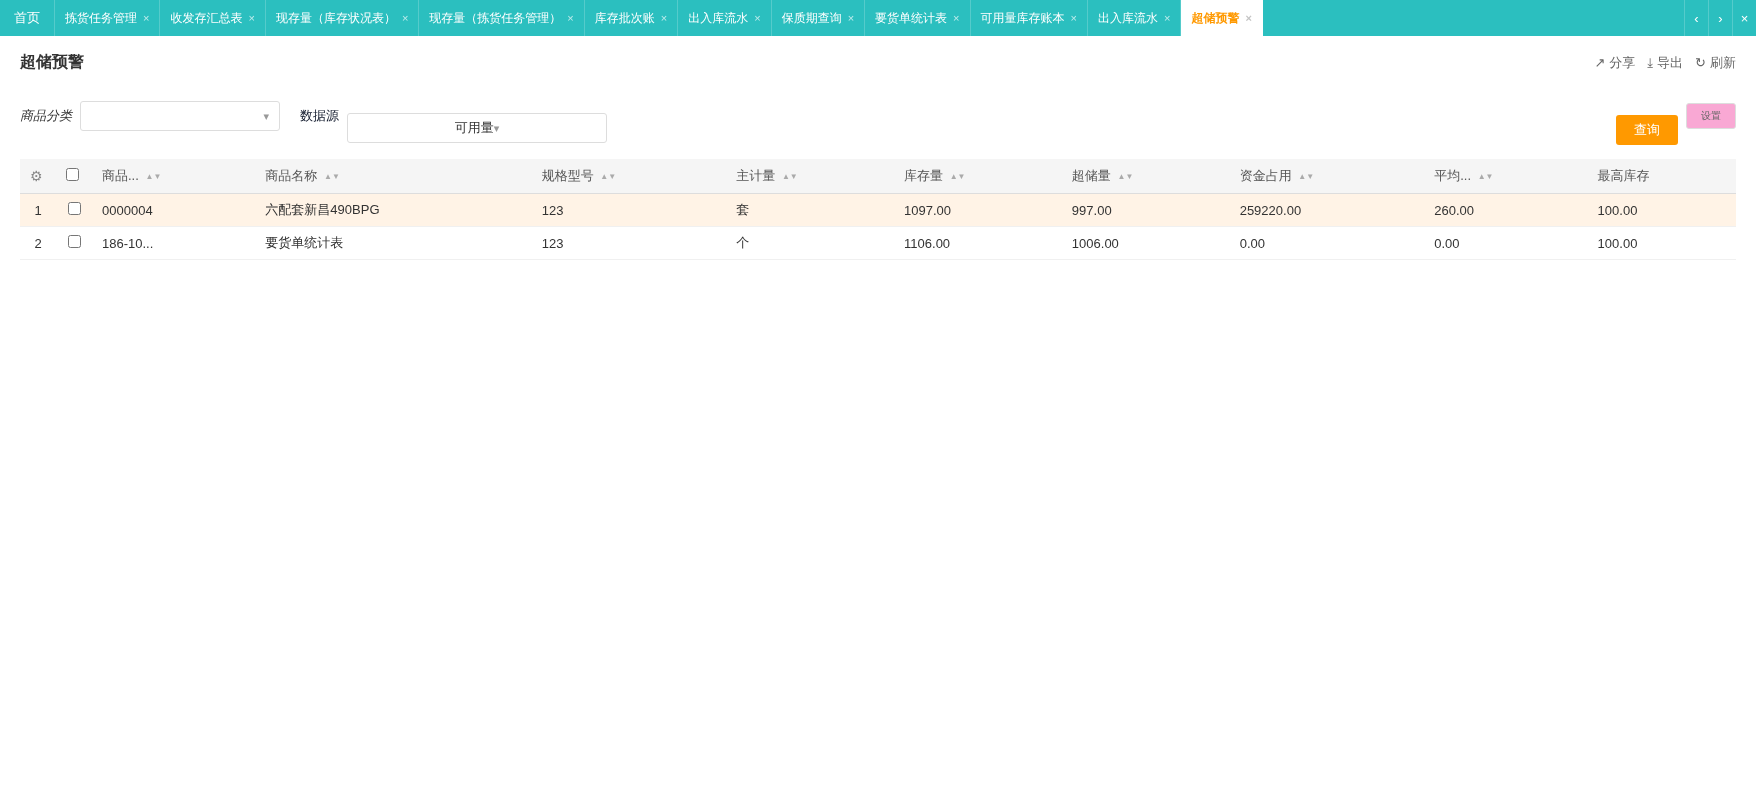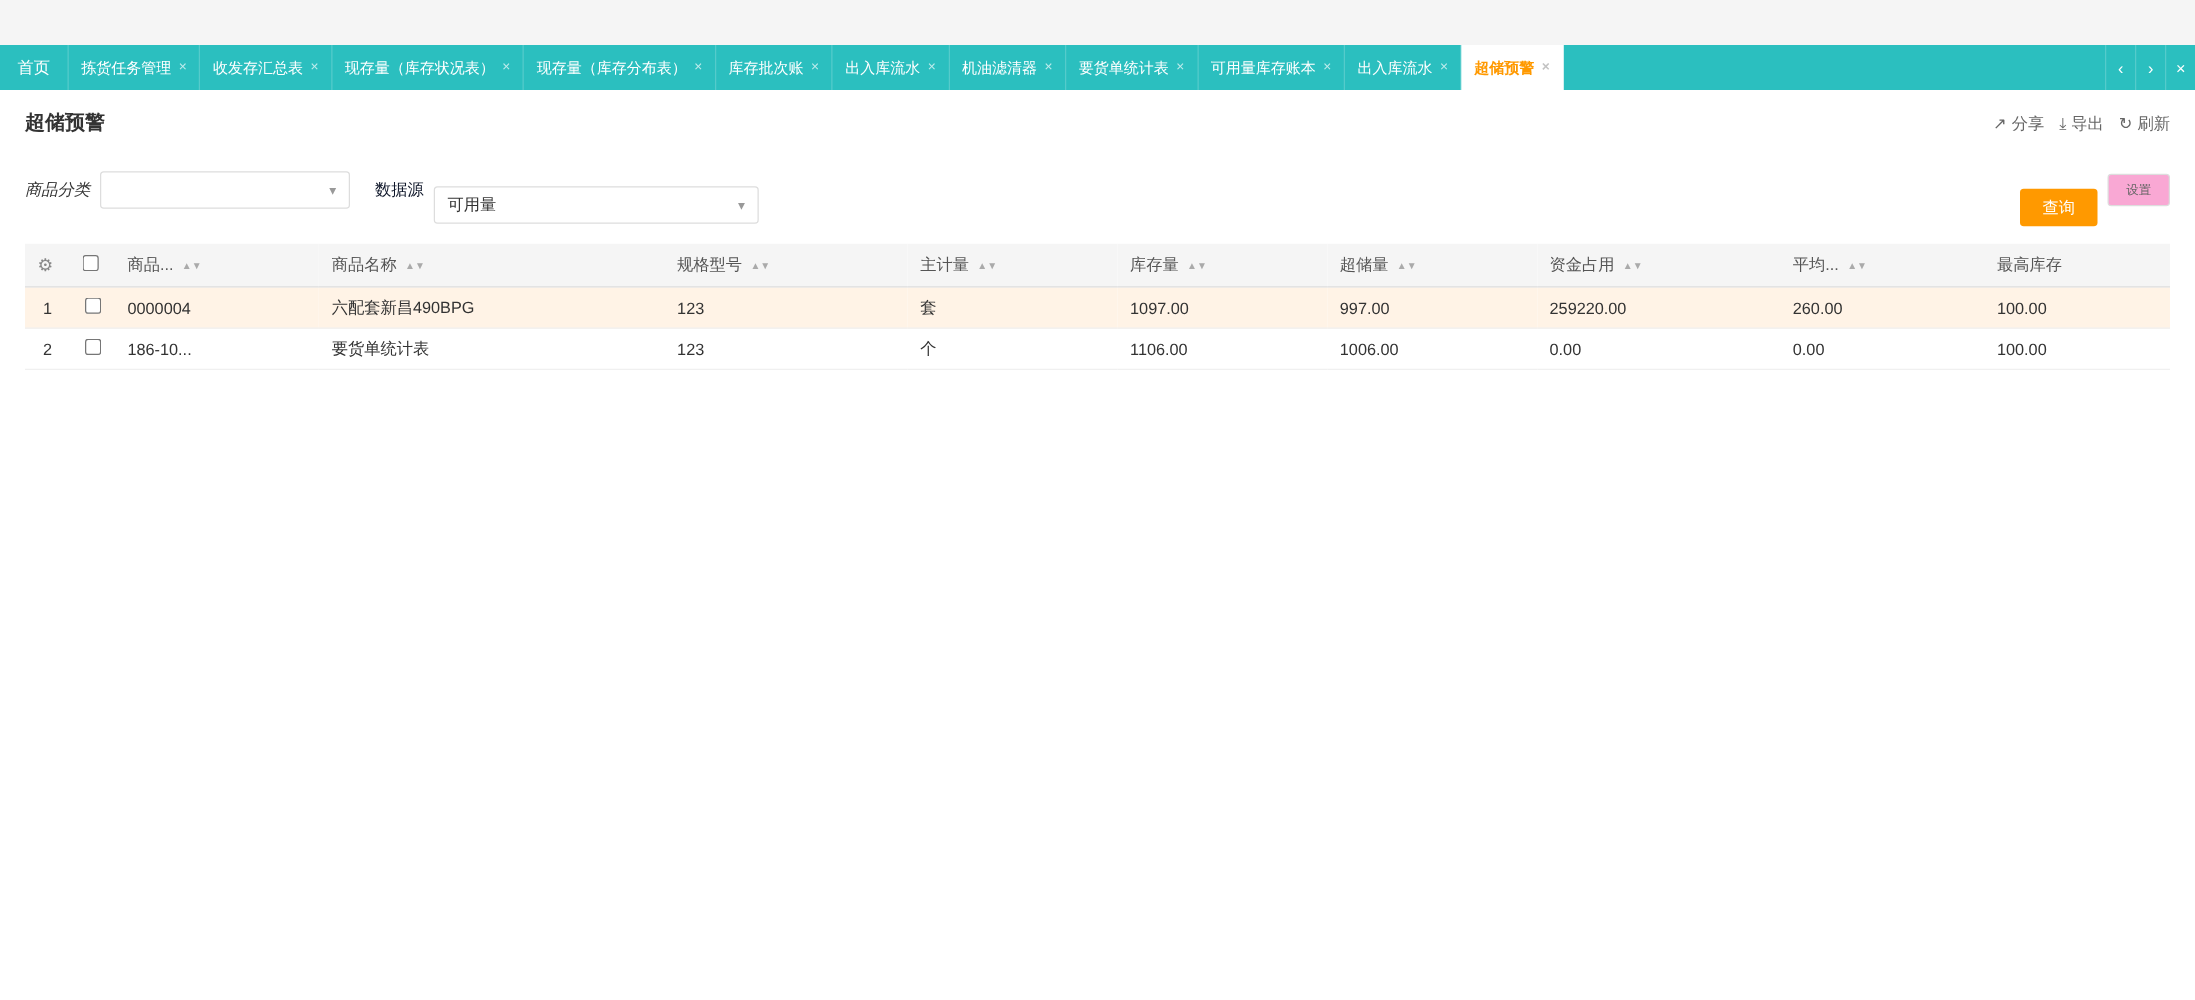--- a/index.html
+++ b/index.html
@@ -7,21 +7,20 @@
 
     
     .top-nav {
       display: flex;
       align-items: center;
       background: #2bbfbf;
       height: 36px;
       padding: 0 0;
       overflow: hidden;
       position: relative;
-      margin-top: 36px;
     }
     .top-nav-item {
       display: flex;
       align-items: center;
       padding: 0 10px;
       height: 36px;
       color: #fff;
       font-size: 12px;
       white-space: nowrap;
       cursor: pointer;
@@ -233,21 +232,21 @@
     }
     .filter-ds-select {
       display: flex;
       align-items: center;
       border: 1px solid #ddd;
       border-radius: 3px;
       padding: 4px 10px;
       background: #fff;
       cursor: pointer;
       min-width: 260px;
-      justify-content: space-between;
+      justify-content: center;
       height: 30px;
       margin-top: 24px;
     }
   </style>
 </head>
 <body>
 
 <div class="top-nav">
   <div class="top-nav-home">首页</div>
 
@@ -257,33 +256,33 @@
   </div>
   <div class="top-nav-item">
     <span>收发存汇总表</span>
     <span class="close-x">×</span>
   </div>
   <div class="top-nav-item">
     <span>现存量（库存状况表）</span>
     <span class="close-x">×</span>
   </div>
   <div class="top-nav-item">
-    <span>现存量（库存分布表）</span>
+    <span>现存量（拣货任务管理）</span>
     <span class="close-x">×</span>
   </div>
   <div class="top-nav-item">
     <span>库存批次账</span>
     <span class="close-x">×</span>
   </div>
   <div class="top-nav-item">
     <span>出入库流水</span>
     <span class="close-x">×</span>
   </div>
   <div class="top-nav-item">
-    <span>机油滤清器</span>
+    <span>保质期查询</span>
     <span class="close-x">×</span>
   </div>
   <div class="top-nav-item">
     <span>要货单统计表</span>
     <span class="close-x">×</span>
   </div>
   <div class="top-nav-item">
     <span>可用量库存账本</span>
     <span class="close-x">×</span>
   </div>

